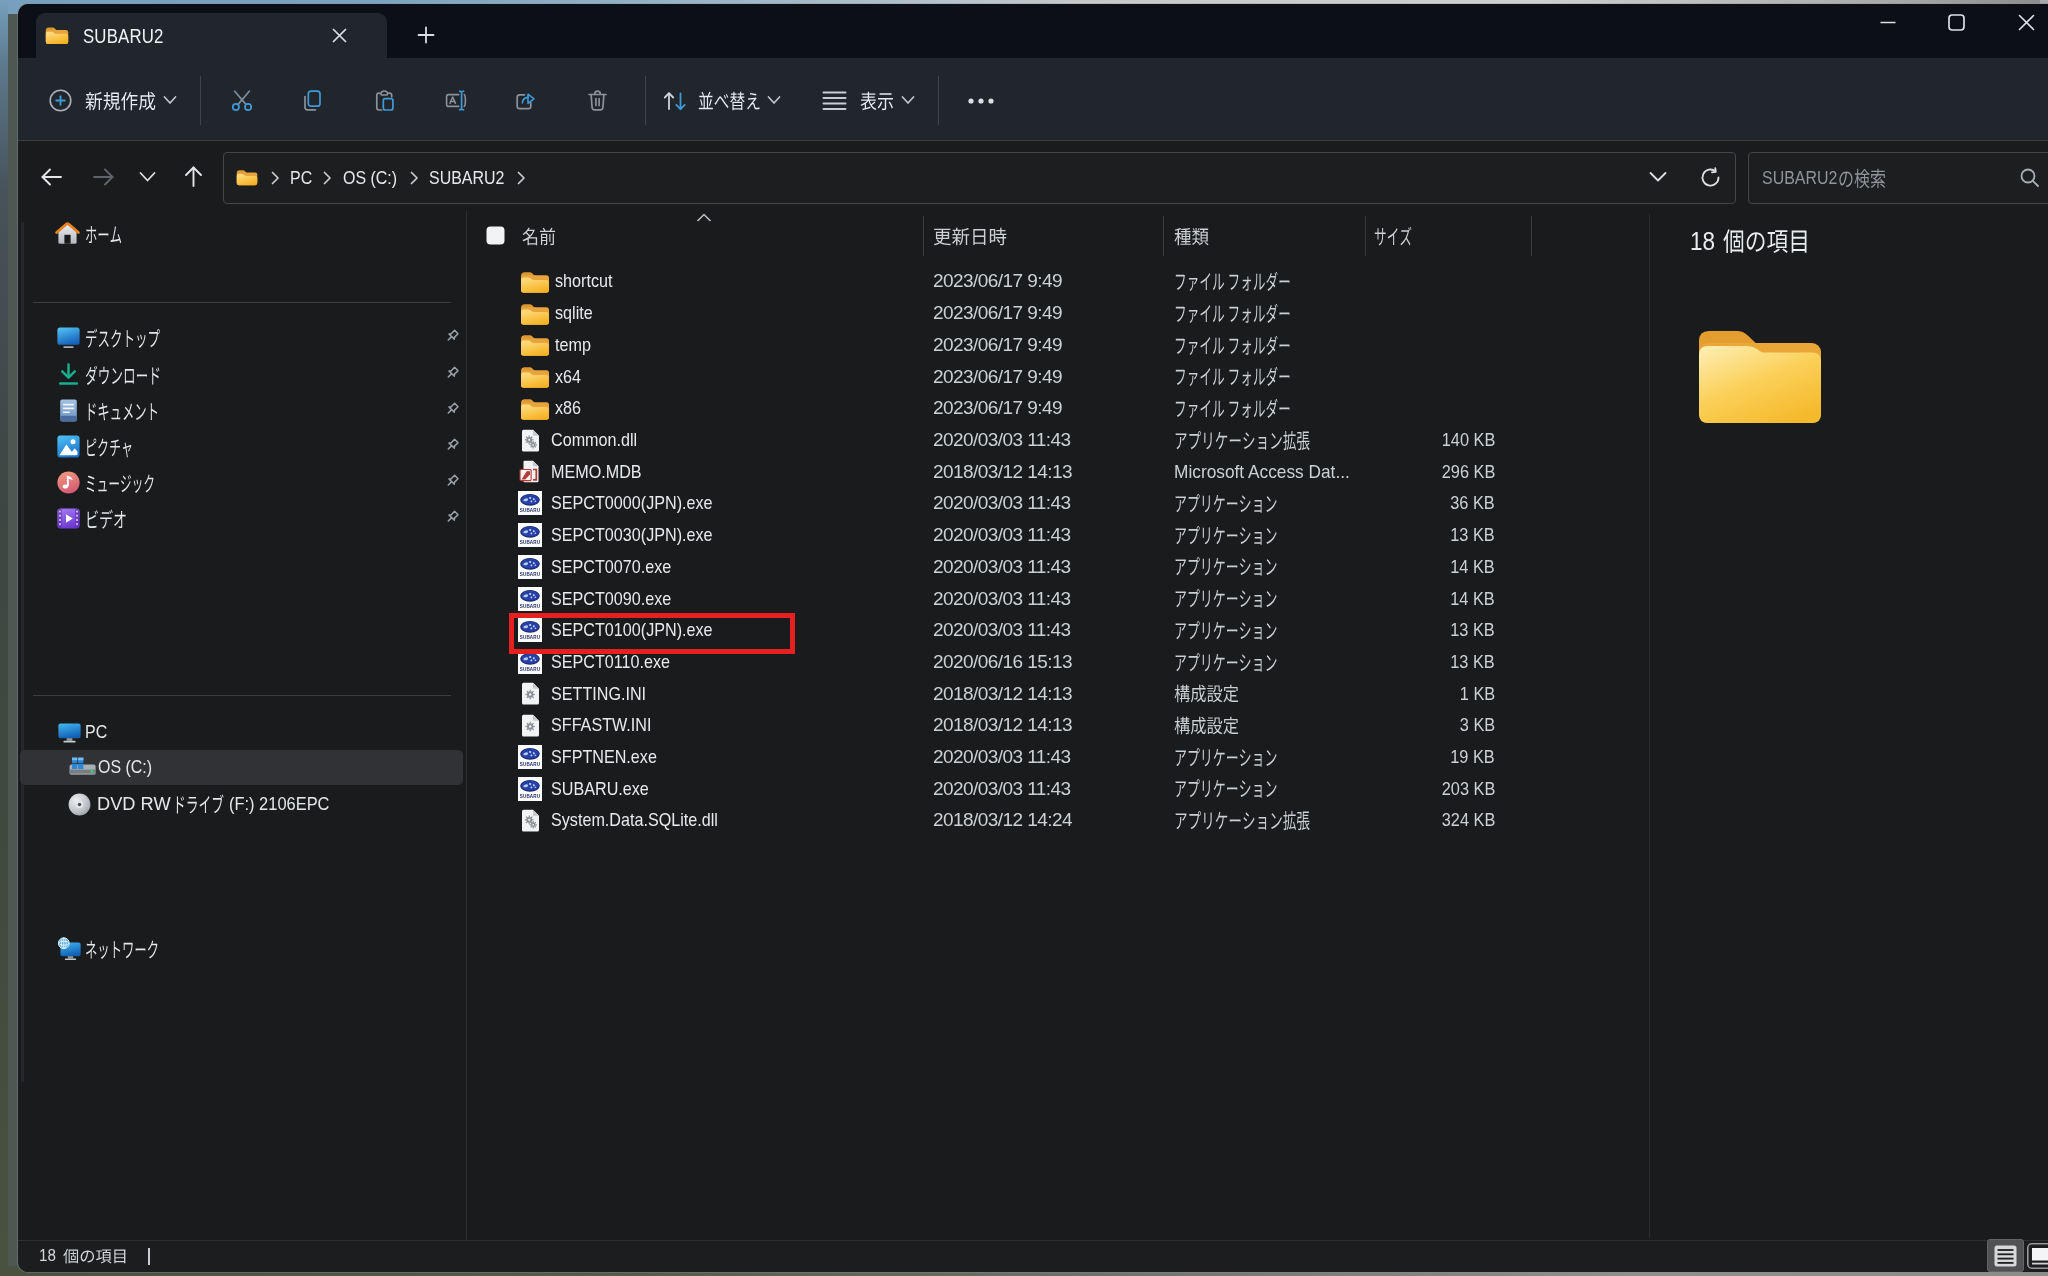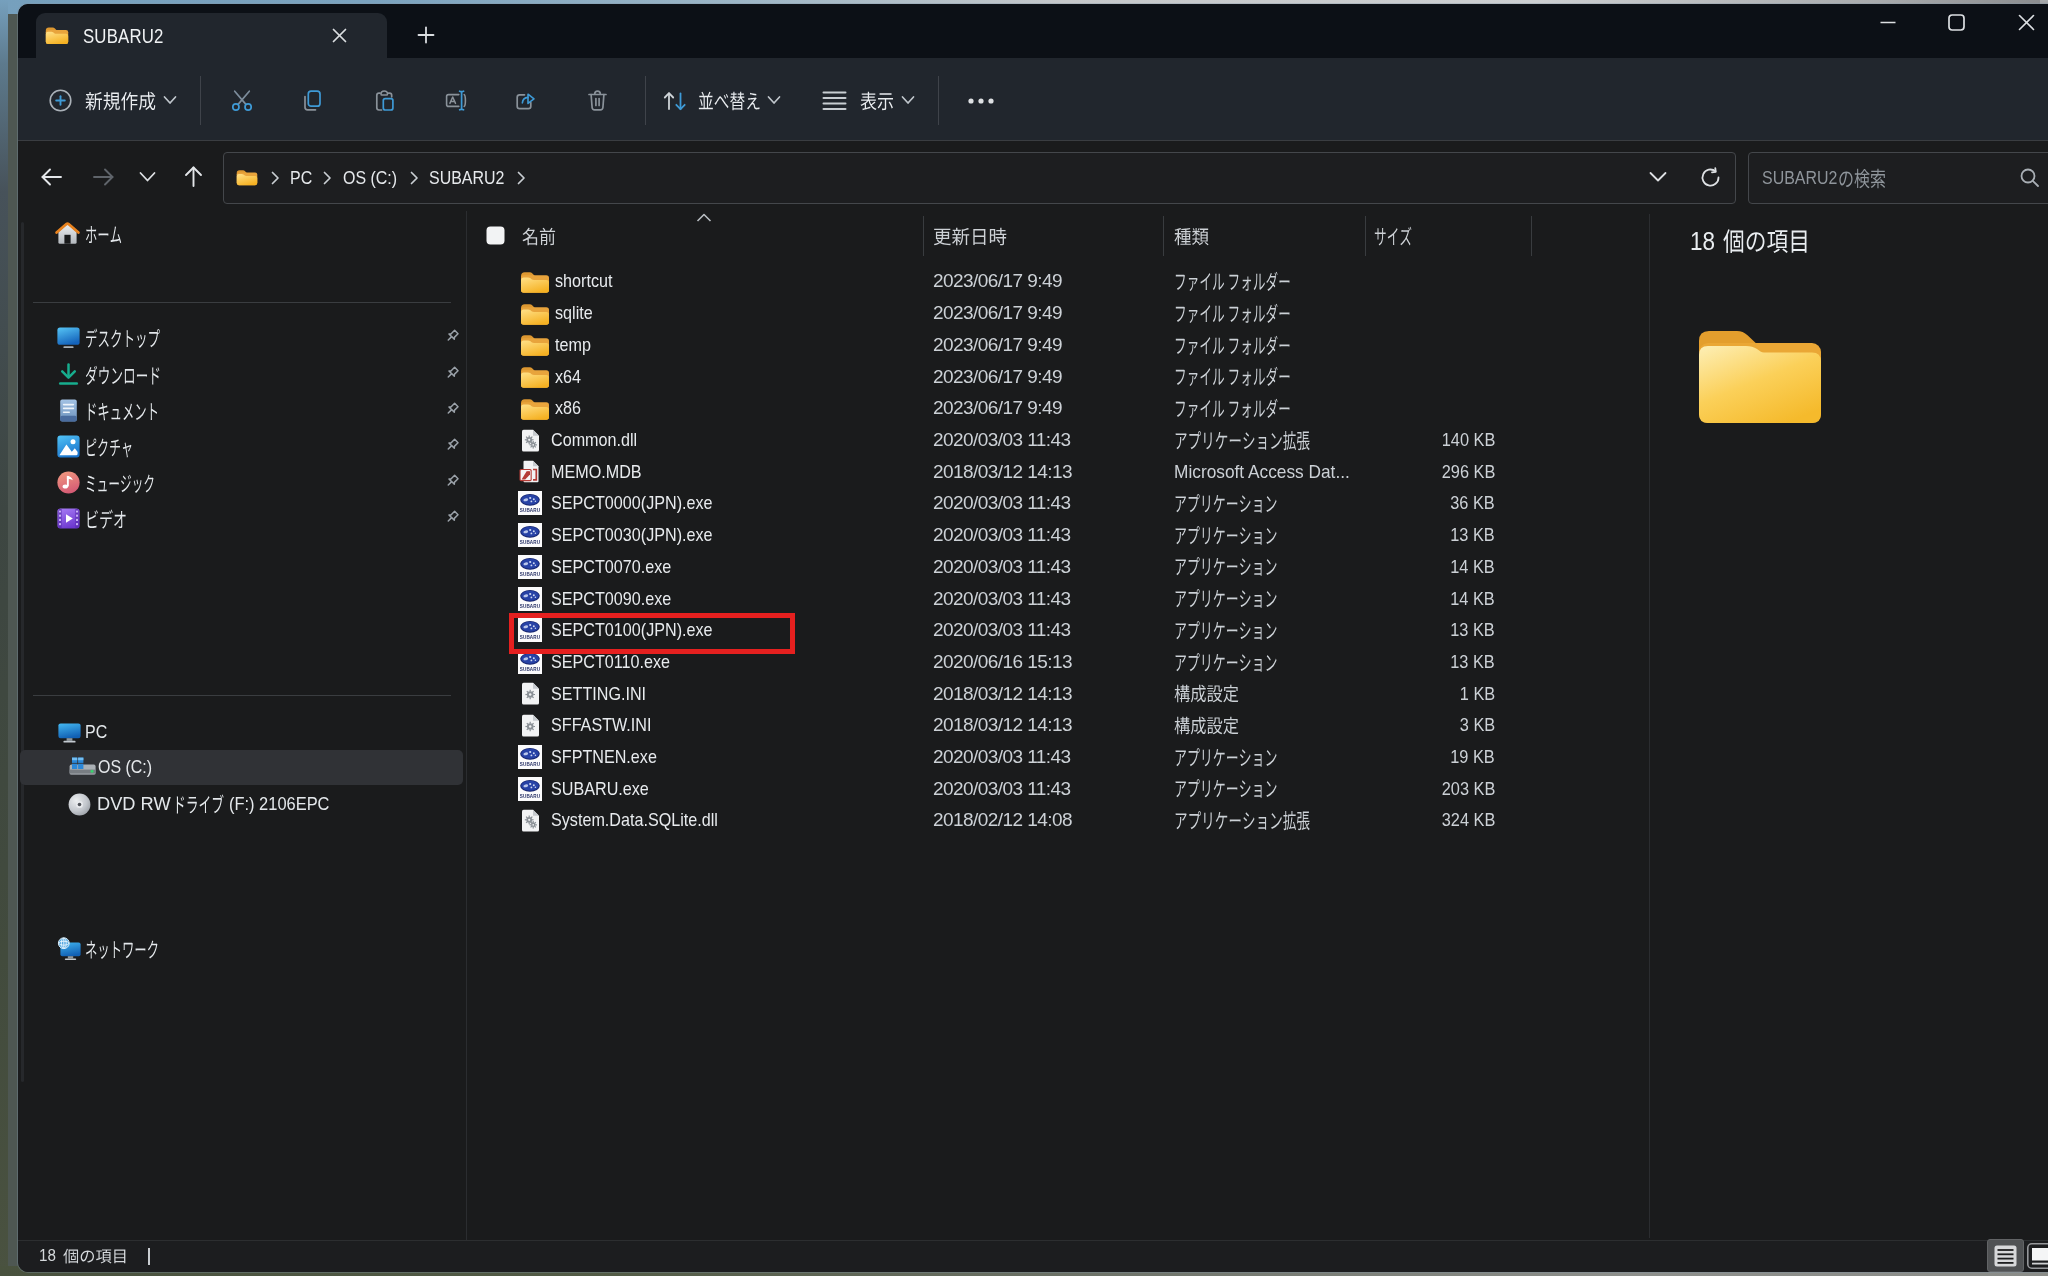--- a/index.html
+++ b/index.html
@@ -810,21 +810,21 @@
         <line x1="13.54" y1="17.14" x2="14.82" y2="18.42"></line>
         <line x1="12.20" y1="17.70" x2="12.20" y2="19.50"></line>
         <line x1="10.86" y1="17.14" x2="9.58" y2="18.42"></line>
         <line x1="10.30" y1="15.80" x2="8.50" y2="15.80"></line>
         <line x1="10.86" y1="14.46" x2="9.58" y2="13.18"></line>
         <line x1="12.20" y1="13.90" x2="12.20" y2="12.10"></line>
         <line x1="13.54" y1="14.46" x2="14.82" y2="13.18"></line>
       </g>
     </svg>
     <div style="position:absolute;left:532.5px;top:801px;height:30px;line-height:30px;font-size:19px;color:#e8ebee;font-weight:400;transform:scaleX(0.85);transform-origin:0 50%;white-space:nowrap">System.Data.SQLite.dll</div>
-    <div style="position:absolute;left:915px;top:801px;height:30px;line-height:30px;font-size:19px;color:#ccd1d6;font-weight:400;letter-spacing:-0.56px;white-space:nowrap">2018/02/12 14:08</div>
+    <div style="position:absolute;left:915px;top:801px;height:30px;line-height:30px;font-size:19px;color:#ccd1d6;font-weight:400;letter-spacing:-0.56px;white-space:nowrap">2018/03/12 14:24</div>
     <svg style="position:absolute;left:1156px;top:806.0px" width="136" height="25" viewBox="0 0 210 25" preserveAspectRatio="none">
       <use href="#jp-appkakuchou" fill="#ccd1d6"></use>
     </svg>
     <div style="position:absolute;right:565px;top:801px;height:30px;line-height:30px;font-size:19px;color:#ccd1d6;font-weight:400;transform:scaleX(0.86);transform-origin:100% 50%;white-space:nowrap">324 KB</div>
     <div style="position:absolute;left:491px;top:609px;width:286px;height:41px;border:5px solid #e5201f"></div>
     <div style="position:absolute;left:1672px;top:216px;height:42px;line-height:42px;font-size:26px;color:#e9edf0;font-weight:400;transform:scaleX(0.865);transform-origin:0 50%;white-space:nowrap">18</div>
     <svg style="position:absolute;left:1705px;top:224.1px" width="87" height="31" viewBox="0 0 104 31" preserveAspectRatio="none">
       <use href="#jp-okoumoku_b" fill="#e9edf0"></use>
     </svg>
     <svg style="position:absolute;left:1679px;top:315px" width="126" height="105" viewBox="0 0 126 105" preserveAspectRatio="none">

